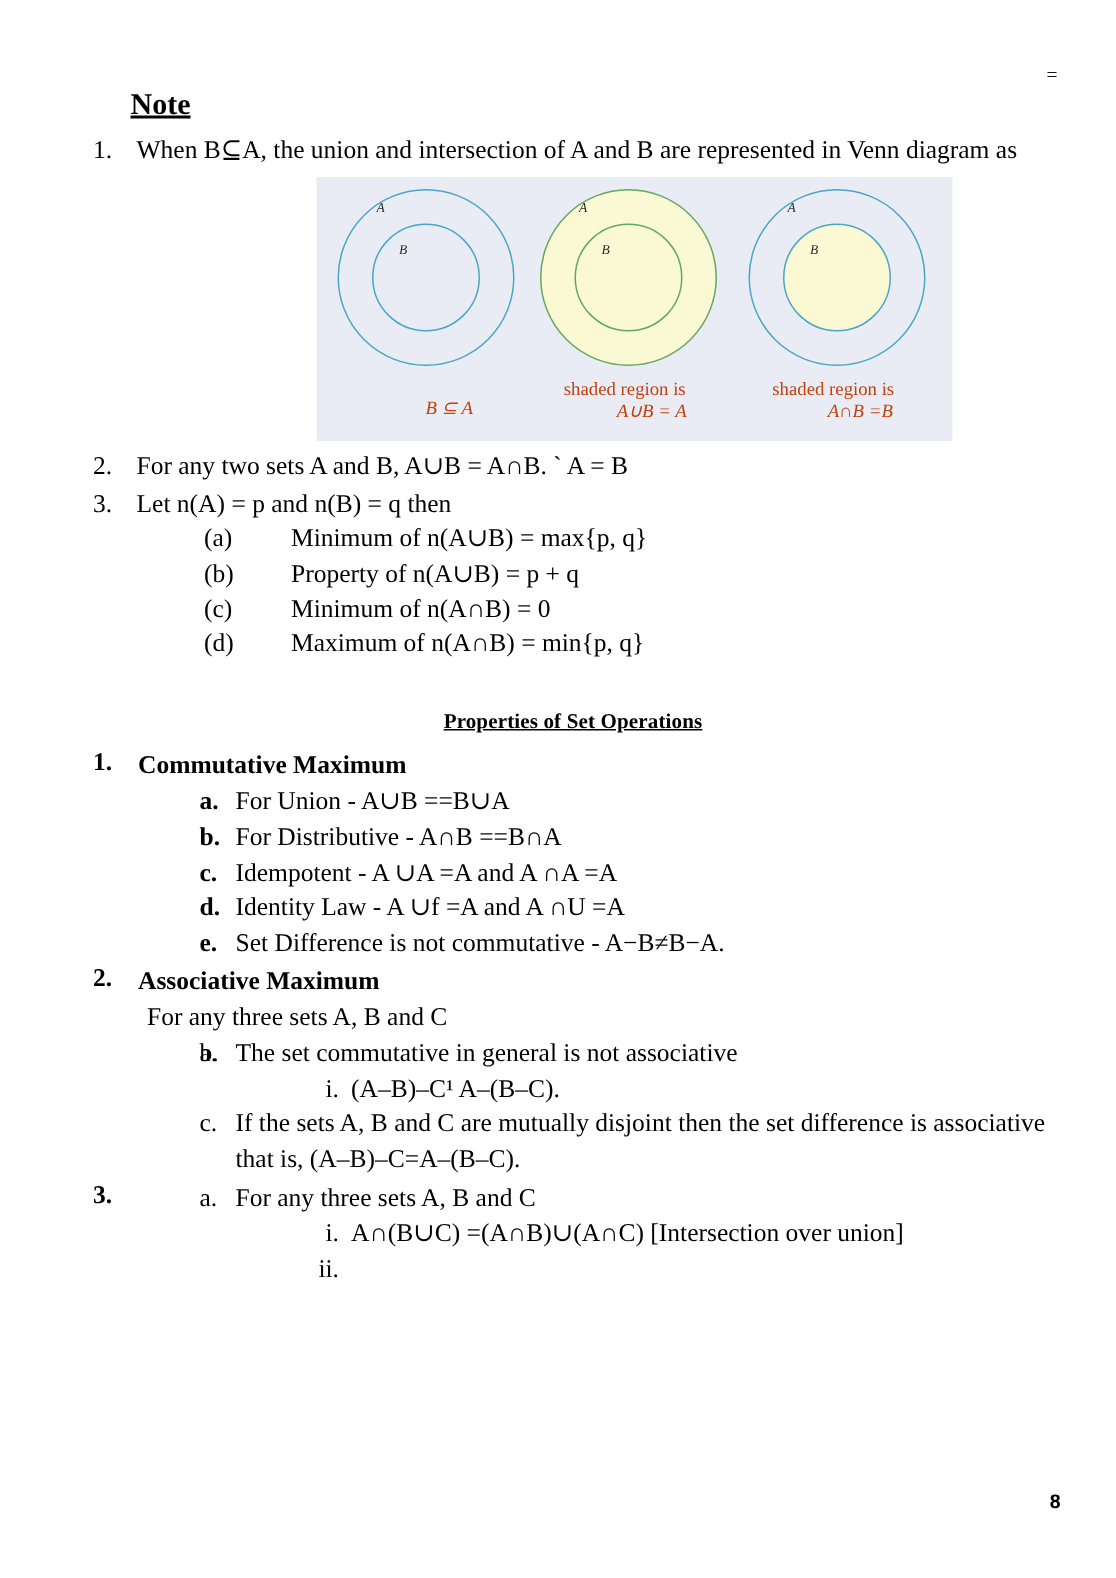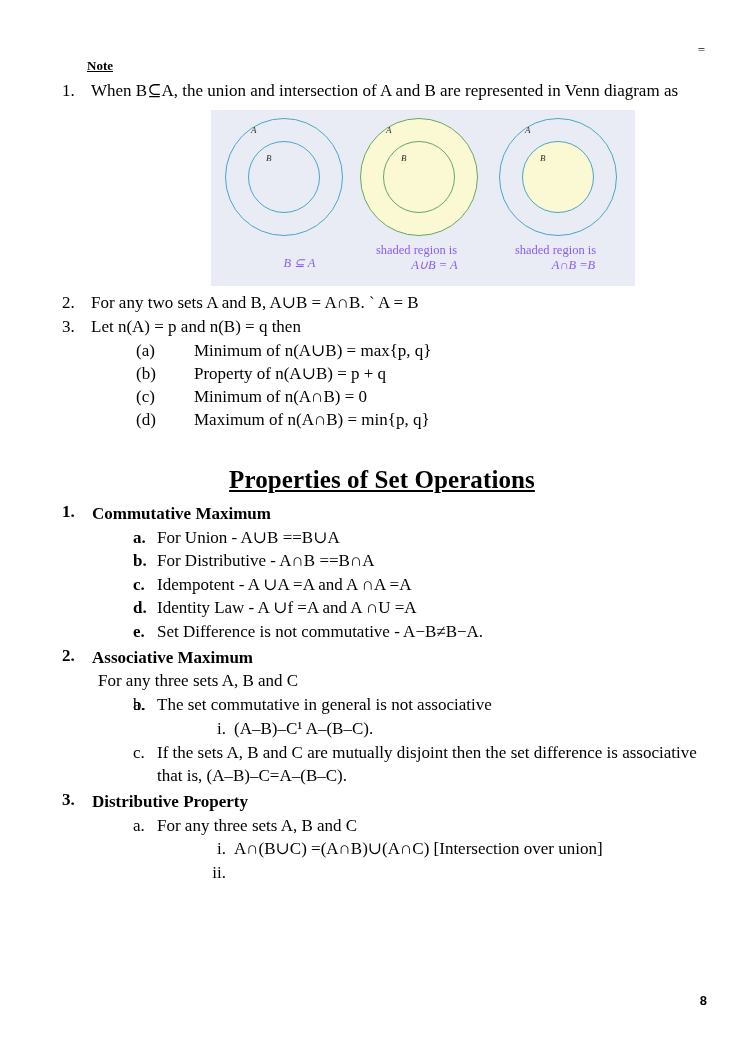--- a/index.html
+++ b/index.html
@@ -35,21 +35,21 @@
 
   .content {
     position: absolute;
     left: 62px;
     top: 58px;
     width: 640px;
   }
 
   .note-head {
     font-weight: bold;
-    font-size: 13px;
+    font-size: 20px;
     text-decoration: underline;
     margin-left: 25px;
     margin-bottom: 5px;
     line-height: 1.25;
   }
 
   
   .numlist {
     margin: 0;
     padding: 0;
@@ -138,21 +138,21 @@
   .lbl-a { left: 40px; top: 14px; }
   .lbl-b { left: 55px; top: 42px; }
 
   .venn-caption {
     position: absolute;
     left: 0;
     width: 141px;
     text-align: center;
     font-family: "Liberation Serif", serif;
     font-size: 12.5px;
-    color: #8b5cf6;
+    color: #c2410c;
     line-height: 1.22;
   }
   .venn-caption.one-line { bottom: 14px; }
   .venn-caption.two-line { bottom: 12px; }
   .venn-caption .cap-expr { font-style: italic; margin-left: 36px; }
 
   
   .paren-list {
     margin: 0;
     padding: 0;
@@ -169,21 +169,21 @@
     position: absolute;
     left: 0;
     top: 0;
     width: 50px;
   }
 
   
   .section-title {
     text-align: center;
     font-weight: bold;
-    font-size: 25px;
+    font-size: 14px;
     text-decoration: underline;
     margin: 34px 0 8px 0;
     letter-spacing: 0.1px;
   }
 
   
   .prop-list {
     margin: 0;
     padding: 0;
     list-style: none;
@@ -397,21 +397,20 @@
           </li>
           <li>
             <span class="marker">c.</span>
             <span>If the sets A, B and C are  mutually disjoint then the set difference is associative that is, (A–B)–C=A–(B–C).</span>
           </li>
         </ul>
       </li>
 
       <li>
         <span class="marker">3.</span>
-        <div class="prop-title">Distributive Property</div>
         <ul class="alpha-list">
           <li>
             <span class="marker">a.</span>
             <span>For any three sets A, B and C</span>
             <ul class="roman-list">
               <li>
                 <span class="marker">i.</span>
                 <span>A∩(B∪C) =(A∩B)∪(A∩C) [Intersection over union]</span>
               </li>
               <li>

